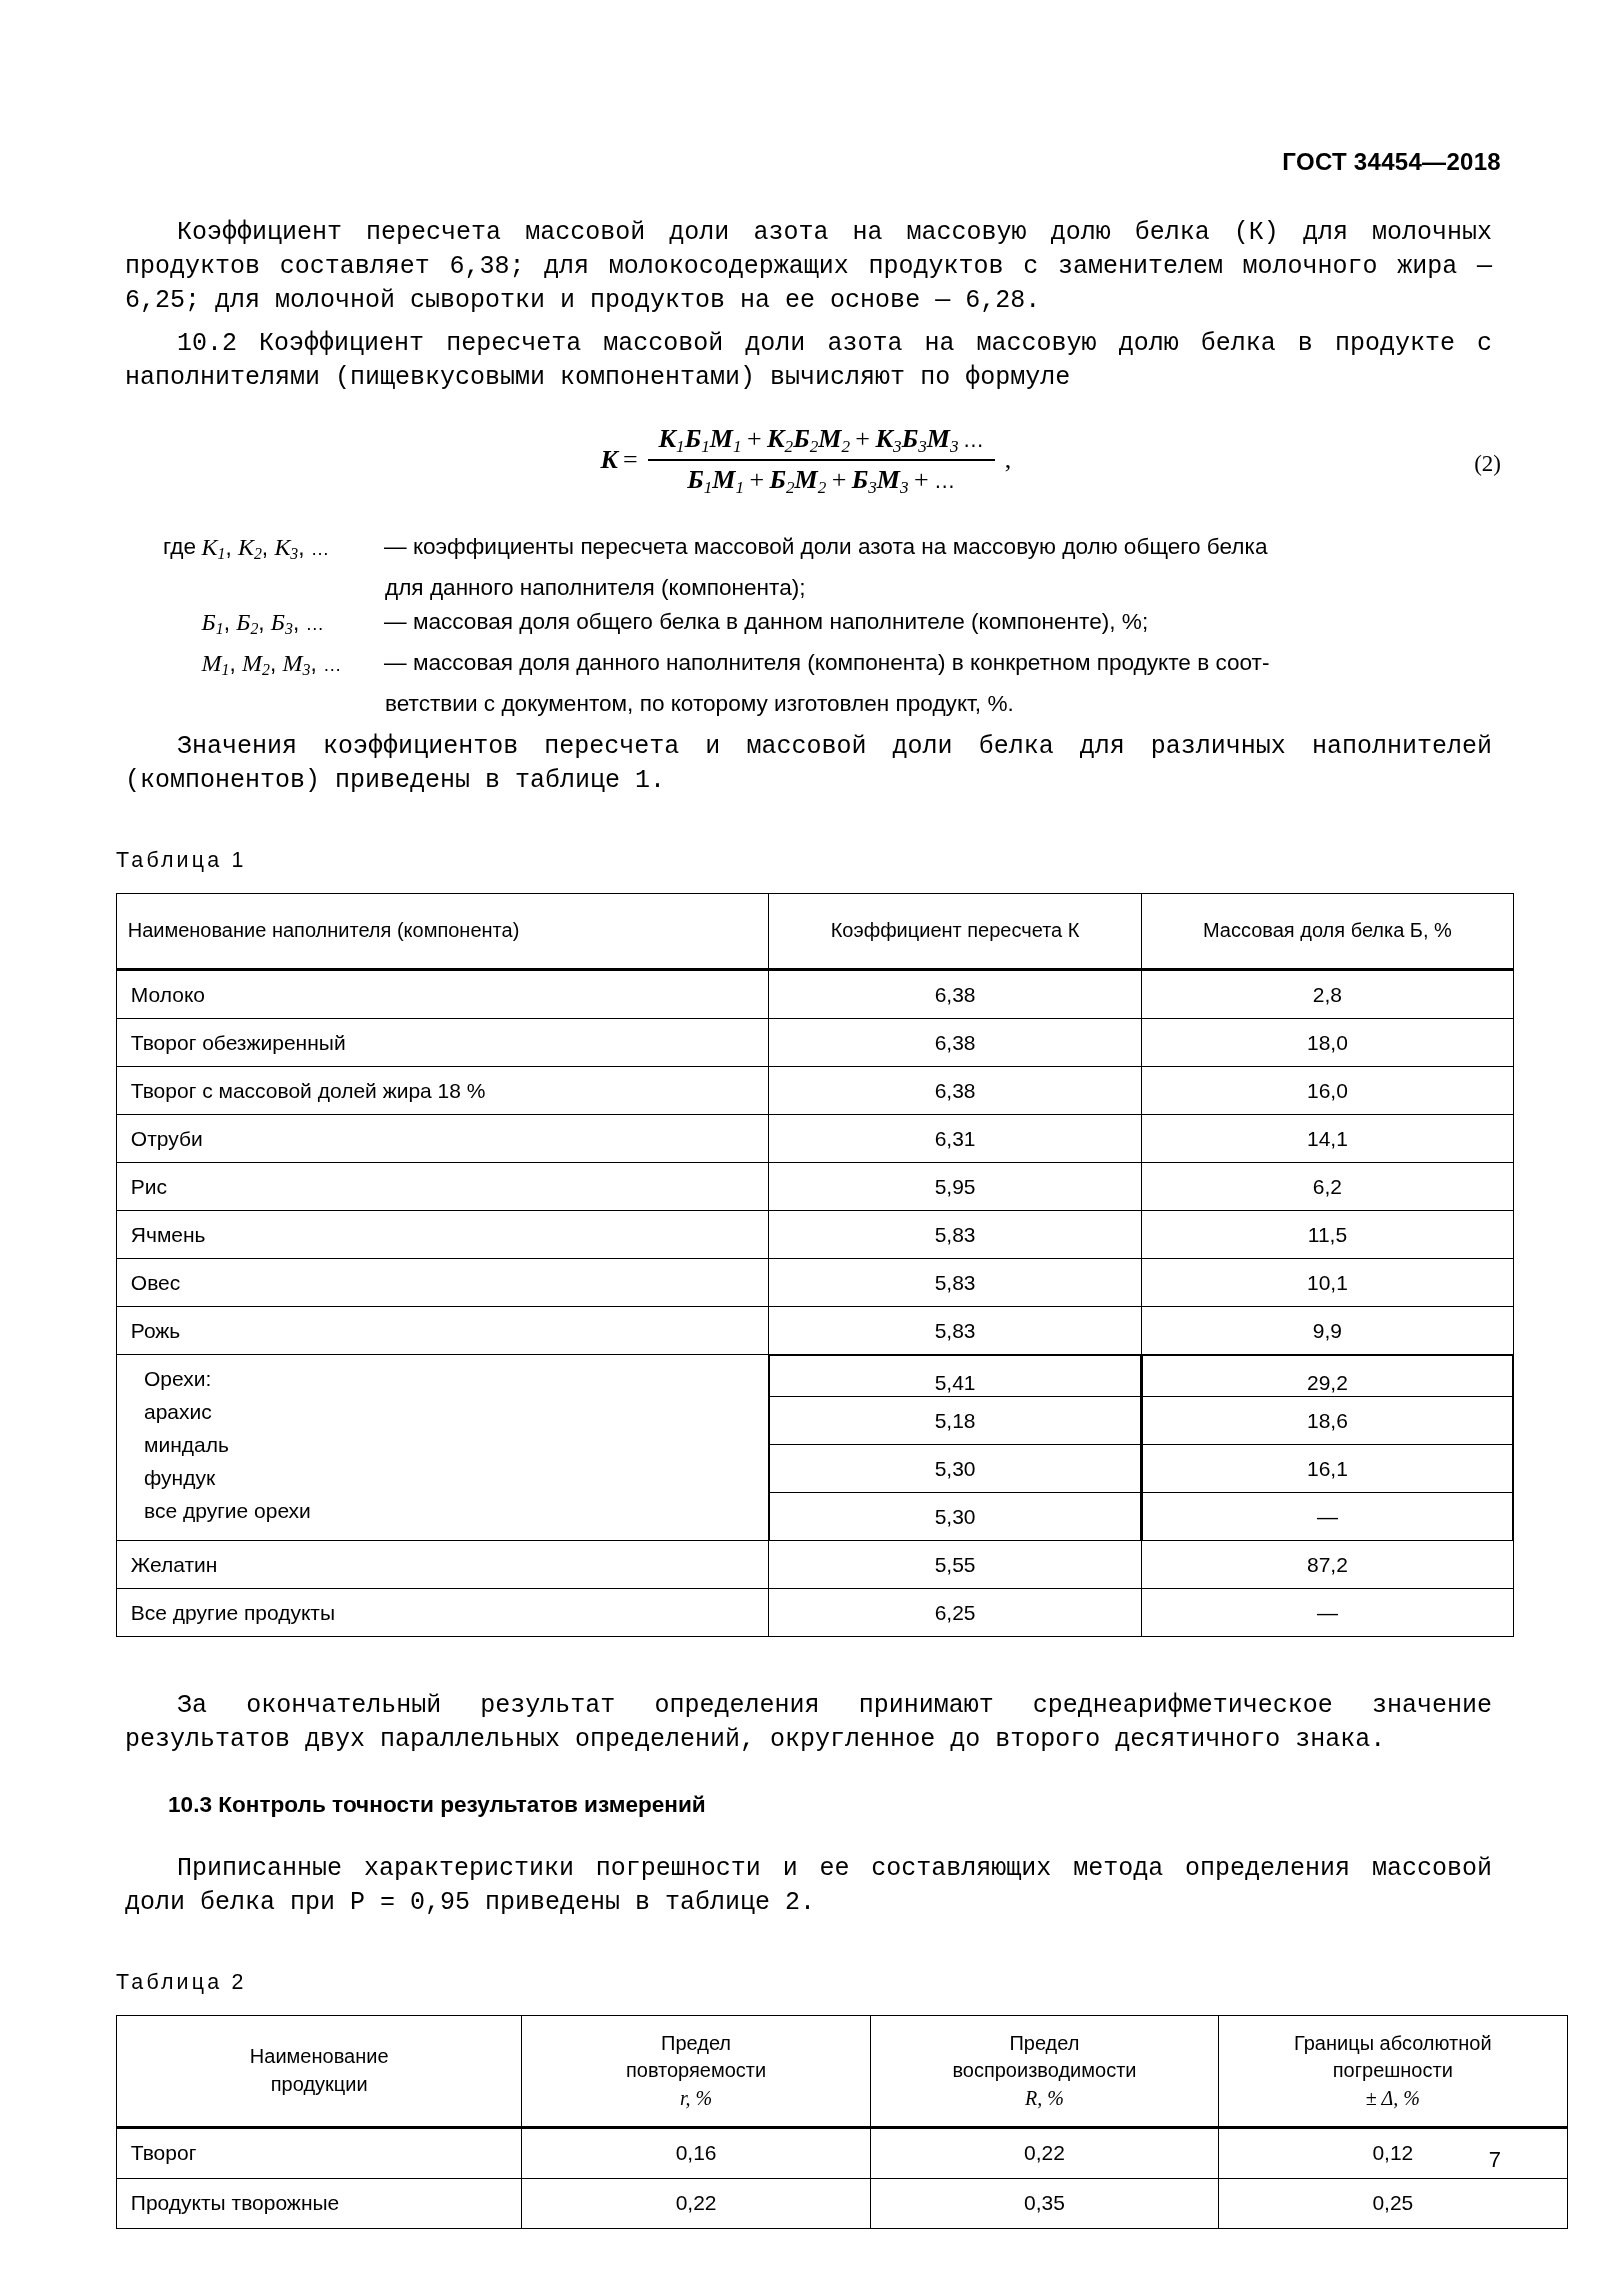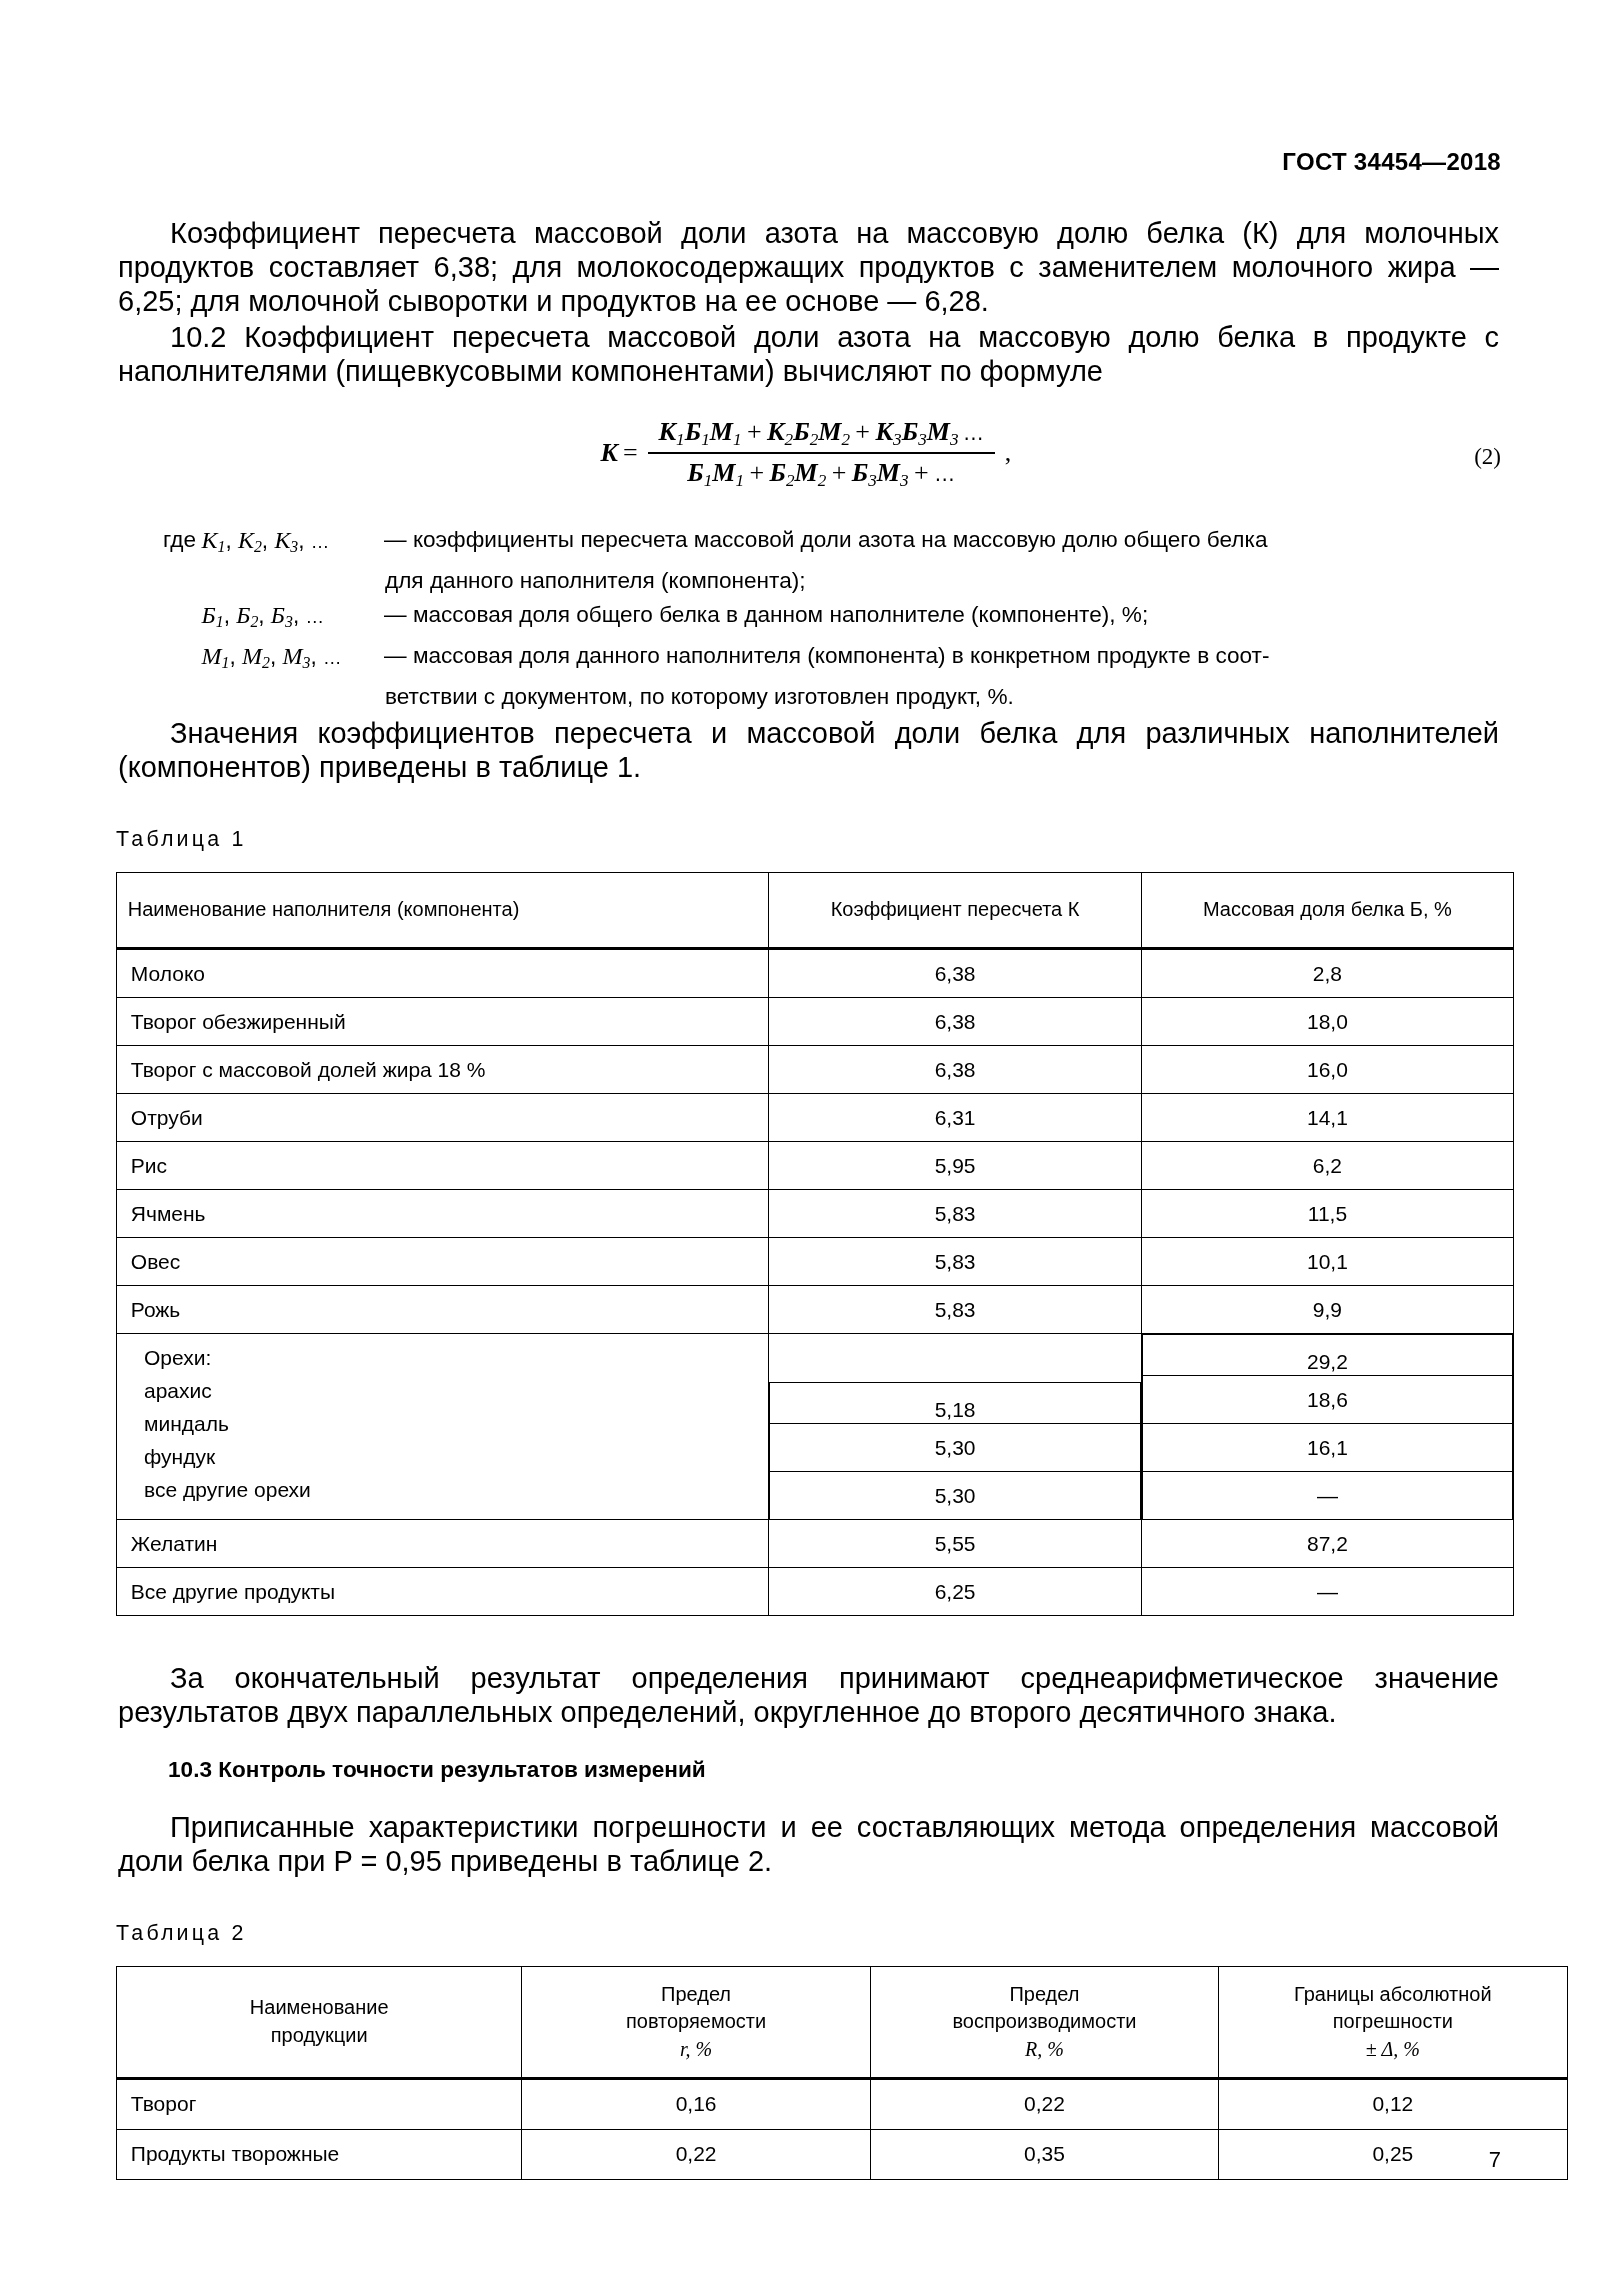--- a/index.html
+++ b/index.html
@@ -34,26 +34,27 @@
     padding-top: 150px;
     text-align: right;
     font-size: 24px;
     font-weight: bold;
     letter-spacing: 0.3px;
     line-height: 1;
   }
 
   
   .para {
-    font-size: 29px;
+    font-size: 25px;
     line-height: 34px;
     text-align: justify;
     text-justify: inter-word;
-    margin: 2px;
+    margin: 9px;
     hyphens: manual;
+    font-family: Liberation Mono, monospace;
   }
   .para.indent {
     text-indent: 52px;
   }
   .gap-before-p1 { margin-top: 42px; }
 
   .bold-head {
     font-size: 22.6px;
     font-weight: bold;
     line-height: 34px;
@@ -392,20 +393,23 @@
               <div>Орехи:</div>
               <div>арахис</div>
               <div>миндаль</div>
               <div>фундук</div>
               <div>все другие орехи</div>
             </div>
           </td>
           <td class="nogap">
             <table class="subtbl">
               <tbody>
+                  <tr>
+                    <td>5,41</td>
+                  </tr>
               <tr>
                     <td>5,18</td>
                   </tr>
               <tr>
                     <td>5,30</td>
                   </tr>
               <tr>
                     <td>5,30</td>
                   </tr>
             </tbody>

